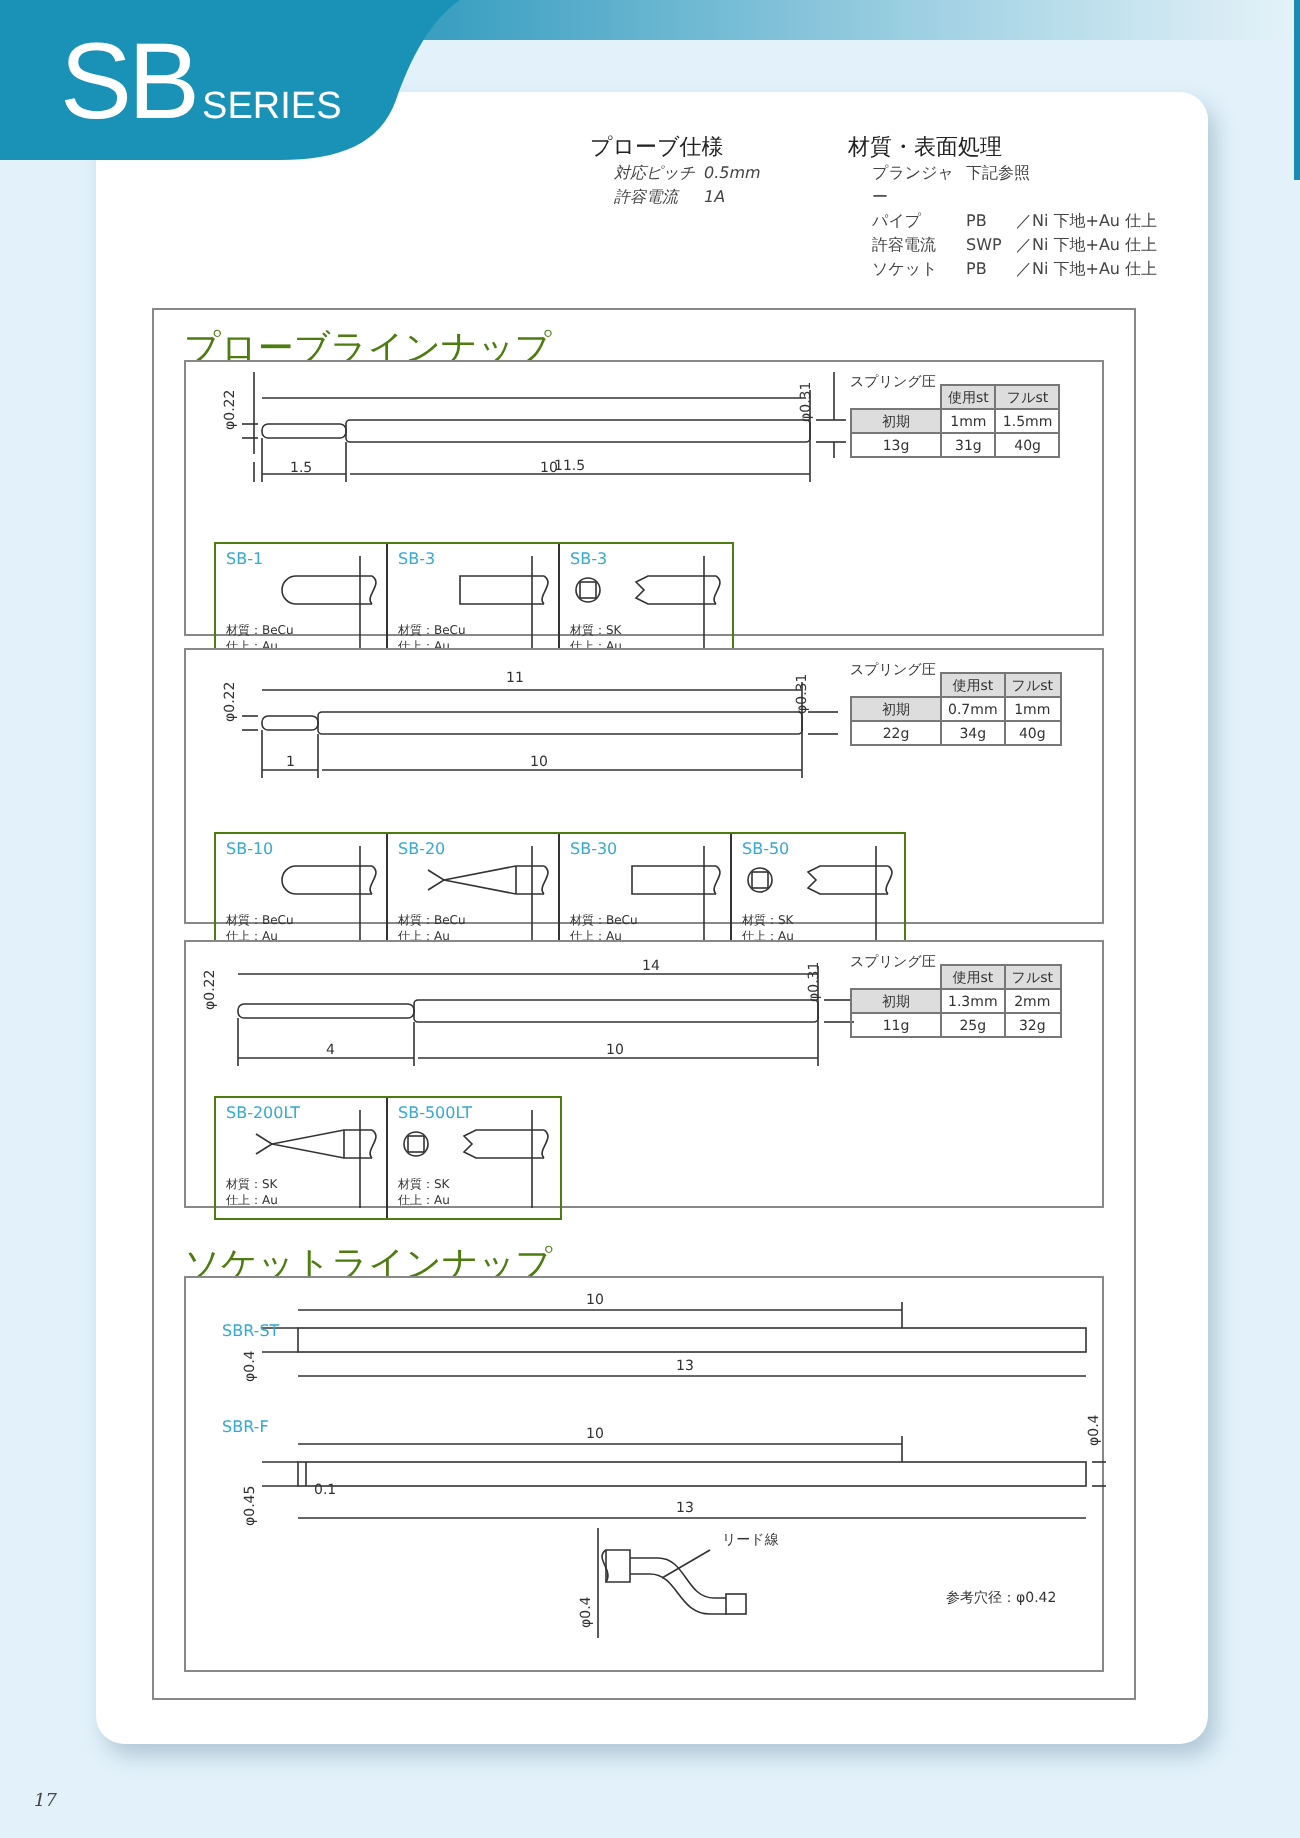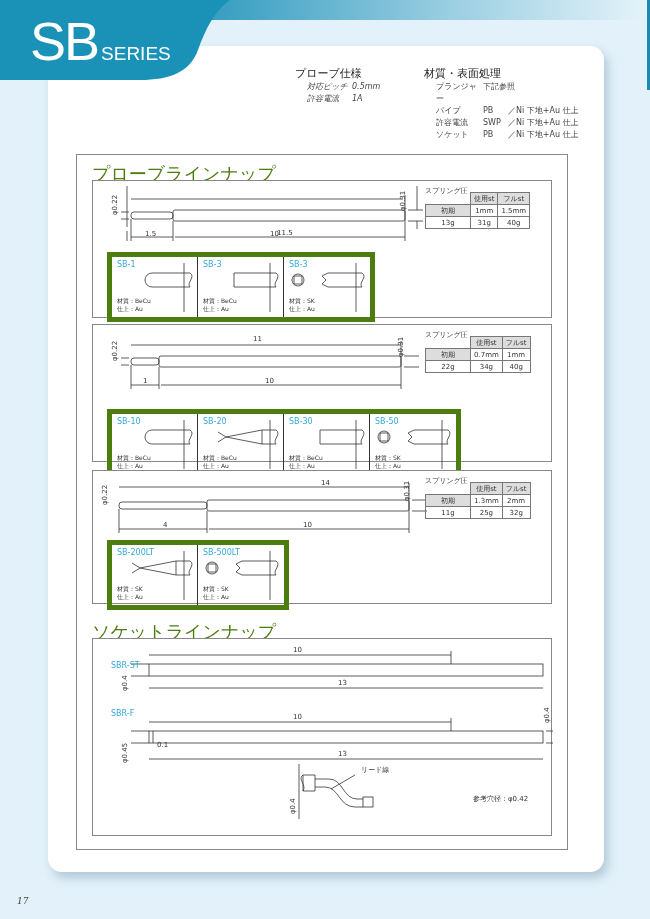--- a/index.html
+++ b/index.html
@@ -42,21 +42,21 @@
   .mat .row { display: flex; padding-left: 12px; font-size: 8px; color: #444; }
   .mat .k { width: 47px; }
   .mat .v { width: 25px; }
 
   .frame {
     position: absolute; left: 76px; top: 154px; width: 492px; height: 696px;
     border: 1px solid #888;
   }
   .sec-title { position: absolute; font-size: 18px; color: #4d7c0f; }
   .panel { position: absolute; left: 92px; width: 460px; border: 1px solid #888; background: #fff; }
-  .tips { position: absolute; display: flex; border: 5px solid #4d7c0f; }
+  .tips { position: absolute; display: flex; border: 1px solid #4d7c0f; margin-top: 19px; }
   .tip { position: relative; width: 86px; height: 60px; border-right: 1px solid #333; }
   .tip:last-child { border-right: none; }
   .tip-label { position: absolute; left: 5px; top: 3px; color: #33a9d6; font-size: 8px; }
   .tip-mat { position: absolute; left: 5px; bottom: 4px; font-size: 6px; line-height: 8px; color: #333; }
   .tip svg { position: absolute; left: 0; top: 0; }
   .spring { position: absolute; font-size: 7px; color: #333; }
   .spring .cap { position: absolute; left: 0; top: 0; }
   .spring table { position: absolute; left: 20px; top: 0; border-collapse: collapse; }
   .spring td { border: 1px solid #777; text-align: center; height: 12px; font-size: 7px; padding: 0 3px; }
   .spring td.g { background: #ddd; }
@@ -255,21 +255,21 @@
           </tr>
       <tr>
             <td>22g</td>
             <td>34g</td>
             <td>40g</td>
           </tr>
     </tbody>
       </table>
   </div>
 
-  <div class="tips" style="left:14px;top:84px;justify-content:space-between;">
+  <div class="tips" style="left:14px;top:72px;justify-content:space-between;">
     <div class="tip">
       <span class="tip-label">SB-10</span>
       <svg width="86" height="60">
           <g stroke="#333" fill="none" stroke-width="0.8">
             <path d="M78 16 H40 A7 7 0 0 0 40 30 H78"></path>
             <path d="M78 16 C84 20 74 26 78 30"></path>
             <line x1="72" y1="6" x2="72" y2="55"></line>
           </g>
         </svg>
       <div class="tip-mat">
@@ -363,21 +363,21 @@
           </tr>
       <tr>
             <td>11g</td>
             <td>25g</td>
             <td>32g</td>
           </tr>
     </tbody>
       </table>
   </div>
 
-  <div class="tips" style="left:14px;top:69px;">
+  <div class="tips" style="left:14px;top:58px;">
     <div class="tip">
       <span class="tip-label">SB-200LT</span>
       <svg width="86" height="60">
           <g stroke="#333" fill="none" stroke-width="0.8">
             <path d="M78 16 H64 L28 23 L64 30 H78"></path>
             <line x1="64" y1="16" x2="64" y2="30"></line>
             <path d="M78 16 C84 20 74 26 78 30"></path>
             <line x1="72" y1="6" x2="72" y2="55"></line>
             <path d="M20 18 L28 23 L20 28"></path>
           </g>

